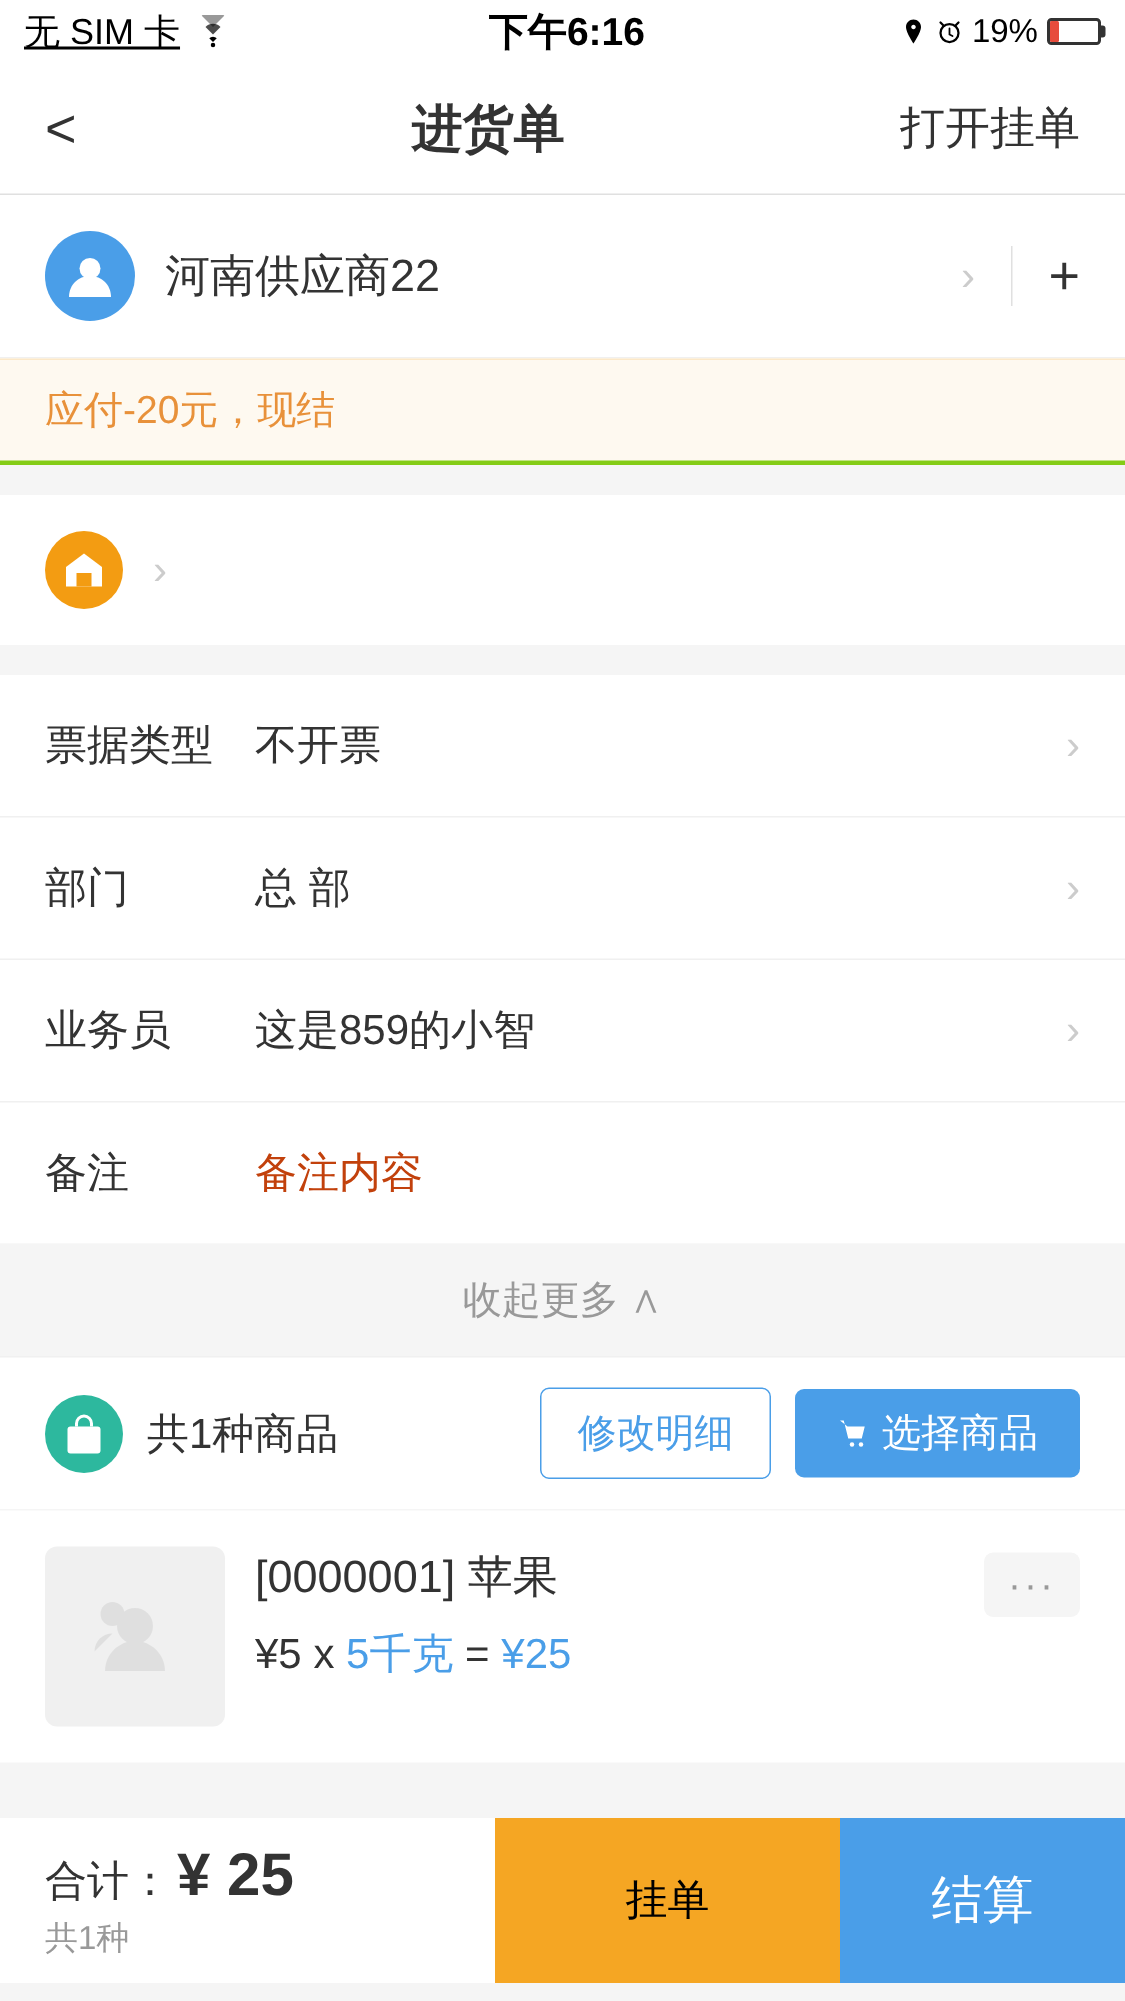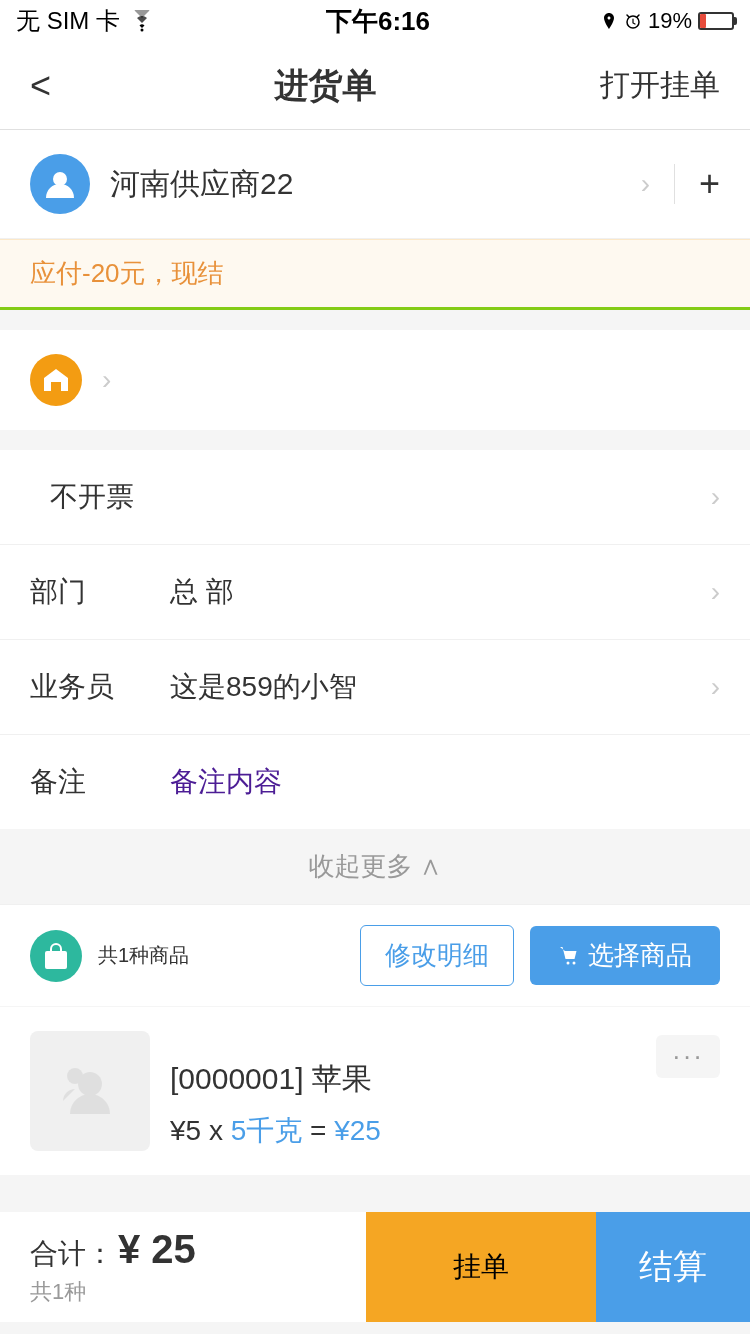--- a/index.html
+++ b/index.html
@@ -23,20 +23,21 @@
       justify-content: space-between;
       padding: 0 16px;
       font-size: 24px;
       color: #000;
     }
     .status-bar-left {
       display: flex;
       align-items: center;
       gap: 8px;
       font-size: 24px;
+      text-decoration: underline;
     }
     .status-bar-center {
       font-size: 26px;
       font-weight: 600;
     }
     .status-bar-right {
       display: flex;
       align-items: center;
       gap: 6px;
       font-size: 22px;
@@ -212,21 +213,21 @@
     }
     .form-value {
       flex: 1;
       font-size: 28px;
       color: #333;
       padding-left: 20px;
     }
     .form-placeholder {
       flex: 1;
       font-size: 28px;
-      color: #4c1d95;
+      color: #c2410c;
       padding-left: 20px;
     }
 
     
     .collapse-row {
       background: #f5f5f5;
       display: flex;
       align-items: center;
       justify-content: center;
       padding: 20px;
@@ -249,21 +250,21 @@
       height: 52px;
       border-radius: 50%;
       background: #2db89e;
       display: flex;
       align-items: center;
       justify-content: center;
       margin-right: 16px;
     }
     .product-count {
       flex: 1;
-      font-size: 20px;
+      font-size: 28px;
       color: #333;
     }
     .btn-outline {
       border: 1px solid #4a9ee8;
       color: #4a9ee8;
       background: #fff;
       border-radius: 6px;
       padding: 12px 24px;
       font-size: 26px;
       margin-right: 16px;
@@ -298,21 +299,20 @@
       justify-content: center;
       flex-shrink: 0;
     }
     .product-thumb svg {
       width: 70px;
       height: 70px;
       opacity: 0.3;
     }
     .product-info {
       flex: 1;
-      margin-top: 28px;
     }
     .product-name {
       font-size: 30px;
       color: #333;
       margin-bottom: 12px;
     }
     .product-price {
       font-size: 28px;
       color: #333;
     }
@@ -371,21 +371,21 @@
       width: 230px;
       background: #f5a623;
       color: #000000;
       font-size: 28px;
       display: flex;
       align-items: center;
       justify-content: center;
       border: none;
     }
     .btn-settle {
-      width: 154px;
+      width: 190px;
       background: #4a9ee8;
       color: #fff;
       font-size: 34px;
       display: flex;
       align-items: center;
       justify-content: center;
       border: none;
     }
 
     .spacer-bottom {
@@ -453,20 +453,21 @@
           <path d="M3 13L15 4l12 9v13H3V13z"></path>
           <rect x="10" y="17" width="10" height="9" fill="#f39c12"></rect>
         </svg>
       </div>
       <span class="chevron-icon">›</span>
     </div>
   </div>
 
   <div class="form-section section">
     <div class="form-row">
+      <span class="form-label">票据类型</span>
       <span class="form-value">不开票</span>
       <span class="chevron-icon">›</span>
     </div>
     <div class="form-row">
       <span class="form-label">部门</span>
       <span class="form-value">总 部</span>
       <span class="chevron-icon">›</span>
     </div>
     <div class="form-row">
       <span class="form-label">业务员</span>

